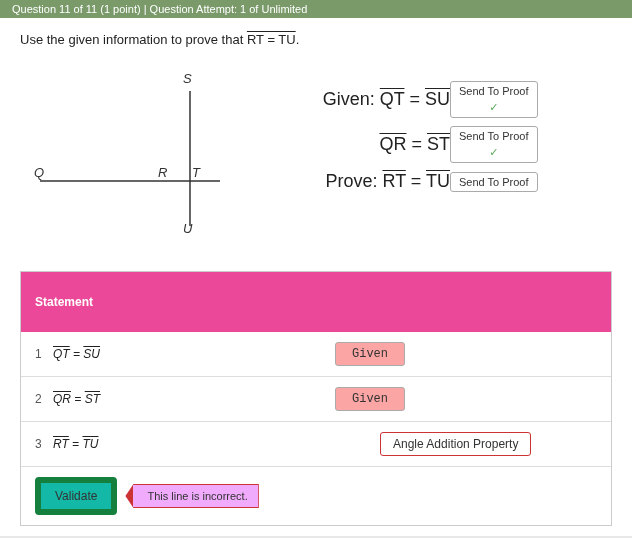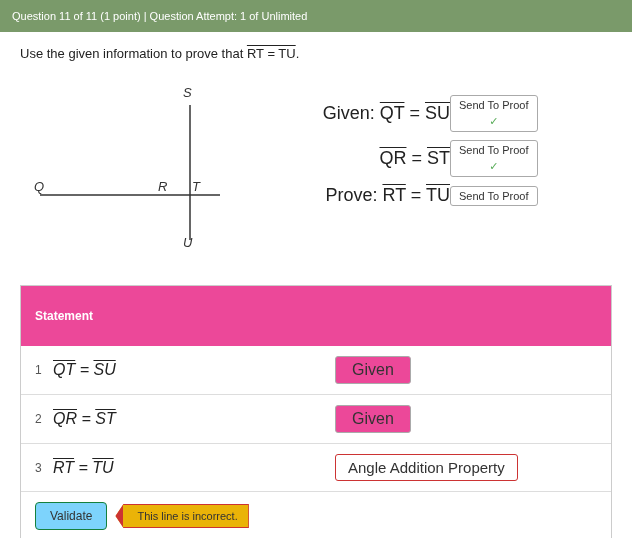--- a/index.html
+++ b/index.html
@@ -7,21 +7,21 @@
       width: 632px;
       height: 538px;
       background: #e8e8e8;
       font-family: Arial, sans-serif;
       font-size: 13px;
       overflow: hidden;
     }
 
     .top-bar {
       background: #7a9a6a;
-      height: 32px;
+      height: 18px;
       display: flex;
       align-items: center;
       padding: 0 12px;
     }
 
     .question-info {
       color: #fff;
       font-size: 11px;
     }
 
@@ -135,71 +135,73 @@
 
     .proof-row-num {
       color: #555;
       font-size: 12px;
       width: 18px;
       flex-shrink: 0;
     }
 
     .proof-row-statement {
       flex: 1;
-      font-size: 16px;
+      font-size: 12px;
       color: #222;
       font-style: italic;
     }
 
     .proof-row-reason {
       flex: 1;
       display: flex;
       justify-content: flex-start;
       padding-left: 20px;
     }
 
     .reason-btn {
-      background: #ec4899;
+      background: #fca5a5;
       border: 1px solid #aaa;
       border-radius: 3px;
       padding: 4px 16px;
-      font-size: 16px;
+      font-size: 12px;
       cursor: pointer;
       color: #333;
+      font-family: Liberation Mono, monospace;
     }
 
     .reason-btn-red {
       background: #fff;
       border: 1px solid #cc3333;
       border-radius: 3px;
       padding: 4px 12px;
-      font-size: 15px;
+      font-size: 12px;
       cursor: pointer;
       color: #333;
+      margin-left: 45px;
     }
 
     .validate-row {
       display: flex;
       align-items: center;
       padding: 10px 14px;
       gap: 0;
     }
 
     .validate-btn {
-      background: #7dd3fc;
-      border: 1px solid #15803d;
+      background: #14b8a6;
+      border: 6px solid #15803d;
       border-radius: 4px;
       padding: 6px 14px;
       font-size: 12px;
       cursor: pointer;
       color: #333;
     }
 
     .error-msg {
-      background: #eab308;
+      background: #f0abfc;
       border: 1px solid #cc3333;
       border-left: 8px solid #cc3333;
       padding: 5px 10px;
       font-size: 11px;
       color: #333;
       margin-left: 8px;
       clip-path: polygon(8px 0%, 100% 0%, 100% 100%, 8px 100%, 0% 50%);
       padding-left: 14px;
     }
 

